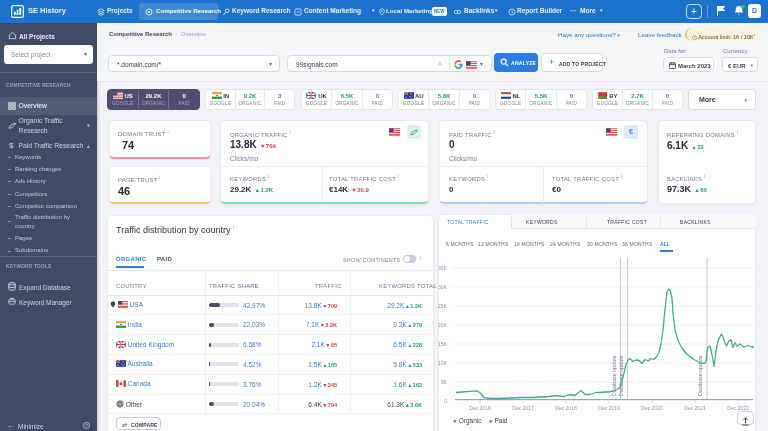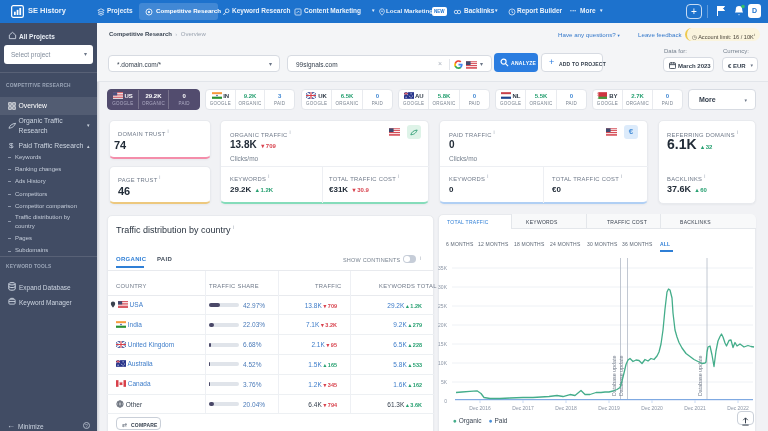--- a/index.html
+++ b/index.html
@@ -350,21 +350,21 @@
       <div class="l">PAID</div>
     </div>
 </div>
 <div class="box" style="left:688px;top:89px;width:68px;height:21px;">
   <div class="a" style="left:10px;top:6px;font-size:7px;color:#333e4c;font-weight:bold;">More</div>
   <div class="a" style="right:8px;top:7px;font-size:5px;color:#6b7687;">▾</div>
 </div>
 
 <div class="card" style="left:109px;top:120px;width:102px;height:39px;border-bottom:2px solid #f48daa;">
   <div class="lbl" style="position:absolute;left:8px;top:7px;">DOMAIN TRUST <sup>i</sup></div>
-  <div class="big" style="position:absolute;left:4px;top:18px;">74</div>
+  <div class="big" style="position:absolute;left:12px;top:18px;">74</div>
 </div>
 <div class="card" style="left:109px;top:166px;width:102px;height:38px;border-bottom:2px solid #edc87e;">
   <div class="lbl" style="position:absolute;left:8px;top:7px;">PAGE TRUST <sup>i</sup></div>
   <div class="big" style="position:absolute;left:8px;top:18px;">46</div>
 </div>
 <div class="card" style="left:220px;top:120px;width:209px;height:84px;border-bottom:2px solid #85dcba;">
   <div class="lbl" style="position:absolute;left:9px;top:8px;">ORGANIC TRAFFIC <sup>i</sup></div>
   <svg class="a" style="left:168px;top:7px" width="11" height="8" viewBox="0 0 12 8">
       <rect width="12" height="8" fill="#fff"></rect>
       <g fill="#d23c47">
@@ -381,21 +381,21 @@
         <path d="M1 8C2 5 4 2.5 9 2 7.5 5 6.5 7.5 1 8z" fill="none" stroke="#2f9d74" stroke-width="1.1"></path>
       </svg>
     </div>
   <div class="a nowrap" style="left:9px;top:17px;line-height:10px;"><span class="big" style="font-size:10px;">13.8K</span> <span class="dn">▾ 709</span></div>
   <div class="a" style="left:9px;top:33.5px;font-size:6.5px;color:#76818f;">Clicks/mo</div>
   <div class="a" style="left:0px;top:44.5px;width:209px;height:1px;background:#edeff3;"></div>
   <div class="a" style="left:100.5px;top:45px;width:1px;height:37px;background:#edeff3;"></div>
   <div class="lbl" style="position:absolute;left:9px;top:52px;">KEYWORDS <sup>i</sup></div>
   <div class="a nowrap" style="left:9px;top:60.5px;line-height:9px;"><span class="big" style="font-size:8px;">29.2K</span> <span class="up">▴ 1.2K</span></div>
   <div class="lbl" style="position:absolute;left:108px;top:52px;">TOTAL TRAFFIC COST <sup>i</sup></div>
-  <div class="a nowrap" style="left:108px;top:60.5px;line-height:9px;"><span class="big" style="font-size:8px;">€31K</span> <span class="dn">▾ 30.9</span></div>
+  <div class="a nowrap" style="left:108px;top:60.5px;line-height:9px;"><span class="big" style="font-size:8px;">€14K</span> <span class="dn">▾ 30.9</span></div>
 </div>
 <div class="card" style="left:439px;top:120px;width:209px;height:84px;border-bottom:2px solid #b0cff4;">
   <div class="lbl" style="position:absolute;left:9px;top:8px;">PAID TRAFFIC <sup>i</sup></div>
   <svg class="a" style="left:166px;top:7px" width="11" height="8" viewBox="0 0 12 8">
       <rect width="12" height="8" fill="#fff"></rect>
       <g fill="#d23c47">
         <rect y="0" width="12" height="1"></rect>
         <rect y="2" width="12" height="1"></rect>
         <rect y="4" width="12" height="1"></rect>
         <rect y="6" width="12" height="1"></rect>
@@ -408,23 +408,23 @@
   <div class="a" style="left:9px;top:33.5px;font-size:6.5px;color:#76818f;">Clicks/mo</div>
   <div class="a" style="left:0px;top:44.5px;width:209px;height:1px;background:#edeff3;"></div>
   <div class="a" style="left:103px;top:45px;width:1px;height:37px;background:#edeff3;"></div>
   <div class="lbl" style="position:absolute;left:9px;top:52px;">KEYWORDS <sup>i</sup></div>
   <div class="a nowrap" style="left:9px;top:60.5px;line-height:9px;"><span class="big" style="font-size:8px;">0</span></div>
   <div class="lbl" style="position:absolute;left:112px;top:52px;">TOTAL TRAFFIC COST <sup>i</sup></div>
   <div class="a nowrap" style="left:112px;top:60.5px;line-height:9px;"><span class="big" style="font-size:8px;">€0</span></div>
 </div>
 <div class="card" style="left:658px;top:120px;width:98px;height:84px;">
   <div class="lbl" style="position:absolute;left:8px;top:8px;">REFERRING DOMAINS <sup>i</sup></div>
-  <div class="a nowrap" style="left:8px;top:18px;line-height:9px;"><span class="big" style="font-size:14px;">6.1K</span> <span class="up">▴ 32</span></div>
+  <div class="a nowrap" style="left:8px;top:18px;line-height:9px;"><span class="big" style="font-size:10px;">6.1K</span> <span class="up">▴ 32</span></div>
   <div class="lbl" style="position:absolute;left:8px;top:52px;">BACKLINKS <sup>i</sup></div>
-  <div class="a nowrap" style="left:8px;top:60.5px;line-height:9px;"><span class="big" style="font-size:9px;">37.6K</span> <span class="up">▴ 60</span></div>
+  <div class="a nowrap" style="left:8px;top:60.5px;line-height:9px;"><span class="big" style="font-size:9px;">97.3K</span> <span class="up">▴ 60</span></div>
 </div>
 
 <div class="card" style="left:107px;top:215px;width:327px;height:225px;"></div>
 <div class="a" style="left:116px;top:224px;font-size:9px;color:#2a3440;">Traffic distribution by country <sup style="font-size:5px;color:#a3acb8;">i</sup></div>
 <div class="a" style="left:116px;top:256px;font-size:6px;font-weight:bold;color:#2f7fd6;letter-spacing:.3px;">ORGANIC</div>
 <div class="a" style="left:116px;top:266px;width:28px;height:2px;background:#2f7fd6;"></div>
 <div class="a" style="left:157px;top:256px;font-size:6px;font-weight:bold;color:#434e5c;letter-spacing:.3px;">PAID</div>
 <div class="a" style="left:343px;top:257px;font-size:5.5px;color:#76818f;letter-spacing:.2px;">SHOW CONTINENTS</div>
 <div class="a" style="left:403px;top:255px;width:13px;height:7.5px;background:#c6cdd8;border-radius:4px;">
     <div style="position:absolute;left:1px;top:1px;width:5.5px;height:5.5px;background:#fff;border-radius:50%;"></div>

